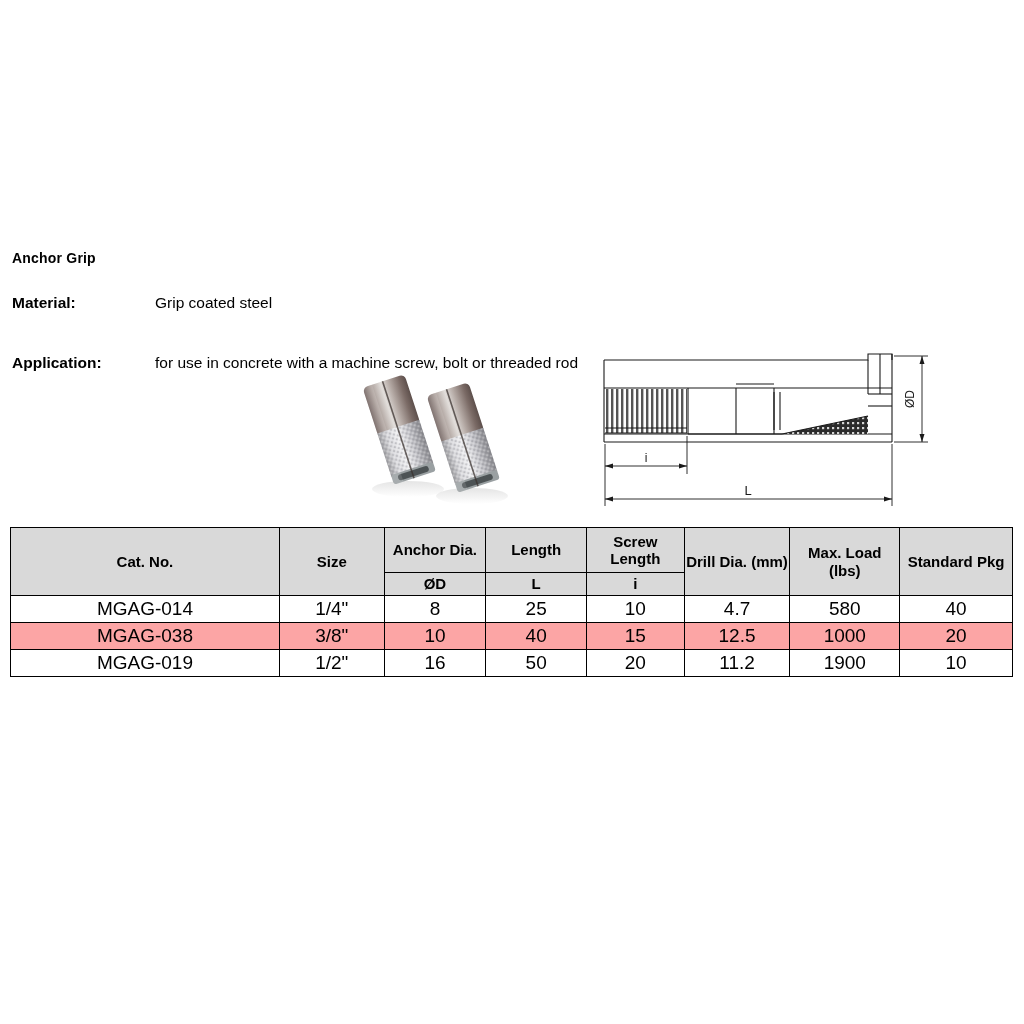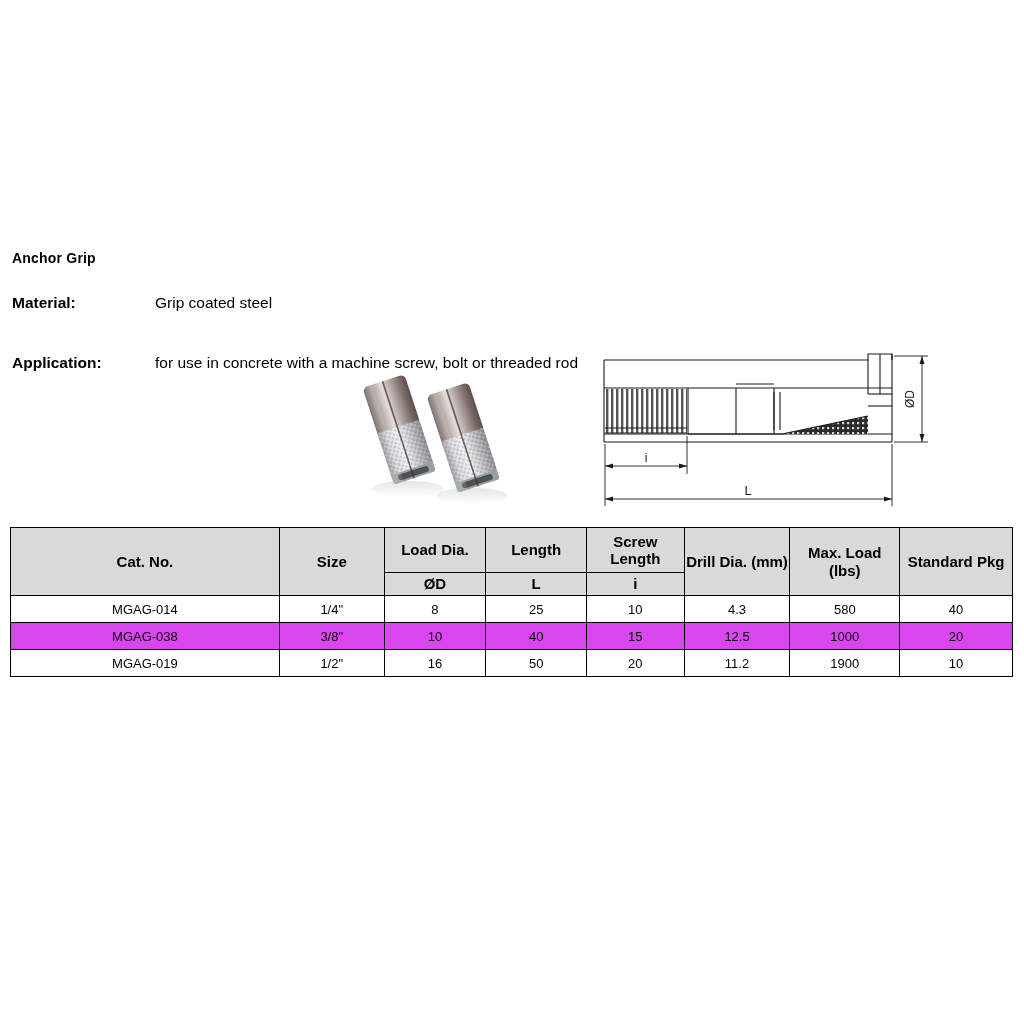--- a/index.html
+++ b/index.html
@@ -84,24 +84,24 @@
     font-weight: bold;
     font-size: 15px;
     line-height: 1.14;
   }
   .hd-tall { height: 66px; }
   .hd-top  { height: 44px; }
   .hd-sub  { height: 22px; font-size: 14.5px; }
   #spec-table tbody td {
     height: 26px;
     background: #ffffff;
-    font-size: 13px;
+    font-size: 19px;
   }
   #spec-table tbody tr.row-highlight td {
-    background: #d946ef;
+    background: #fca5a5;
   }
 </style>
 </head>
 <body>
 
 <div id="product-title">Anchor Grip</div>
 
 <div class="spec-row" id="spec-material">
   <span class="spec-label">Material:</span><span class="spec-value">Grip coated steel</span>
 </div>
@@ -243,41 +243,41 @@
     <col style="width:100px">
     <col style="width:97px">
     <col style="width:105px">
     <col style="width:109px">
     <col style="width:112px">
   </colgroup>
   <thead>
     <tr>
       <th rowspan="2" class="hd-tall">Cat. No.</th>
       <th rowspan="2" class="hd-tall">Size</th>
-      <th class="hd-top">Load Dia.</th>
+      <th class="hd-top">Anchor Dia.</th>
       <th class="hd-top">Length</th>
       <th class="hd-top">Screw Length</th>
       <th rowspan="2" class="hd-tall">Drill Dia. (mm)</th>
       <th rowspan="2" class="hd-tall">Max. Load (lbs)</th>
       <th rowspan="2" class="hd-tall">Standard Pkg</th>
     </tr>
     <tr>
       <th class="hd-sub">ØD</th>
       <th class="hd-sub">L</th>
       <th class="hd-sub">i</th>
     </tr>
   </thead>
   <tbody>
     <tr>
       <td>MGAG-014</td>
       <td>1/4"</td>
       <td>8</td>
       <td>25</td>
       <td>10</td>
-      <td>4.3</td>
+      <td>4.7</td>
       <td>580</td>
       <td>40</td>
     </tr>
     <tr class="row-highlight">
       <td>MGAG-038</td>
       <td>3/8"</td>
       <td>10</td>
       <td>40</td>
       <td>15</td>
       <td>12.5</td>

